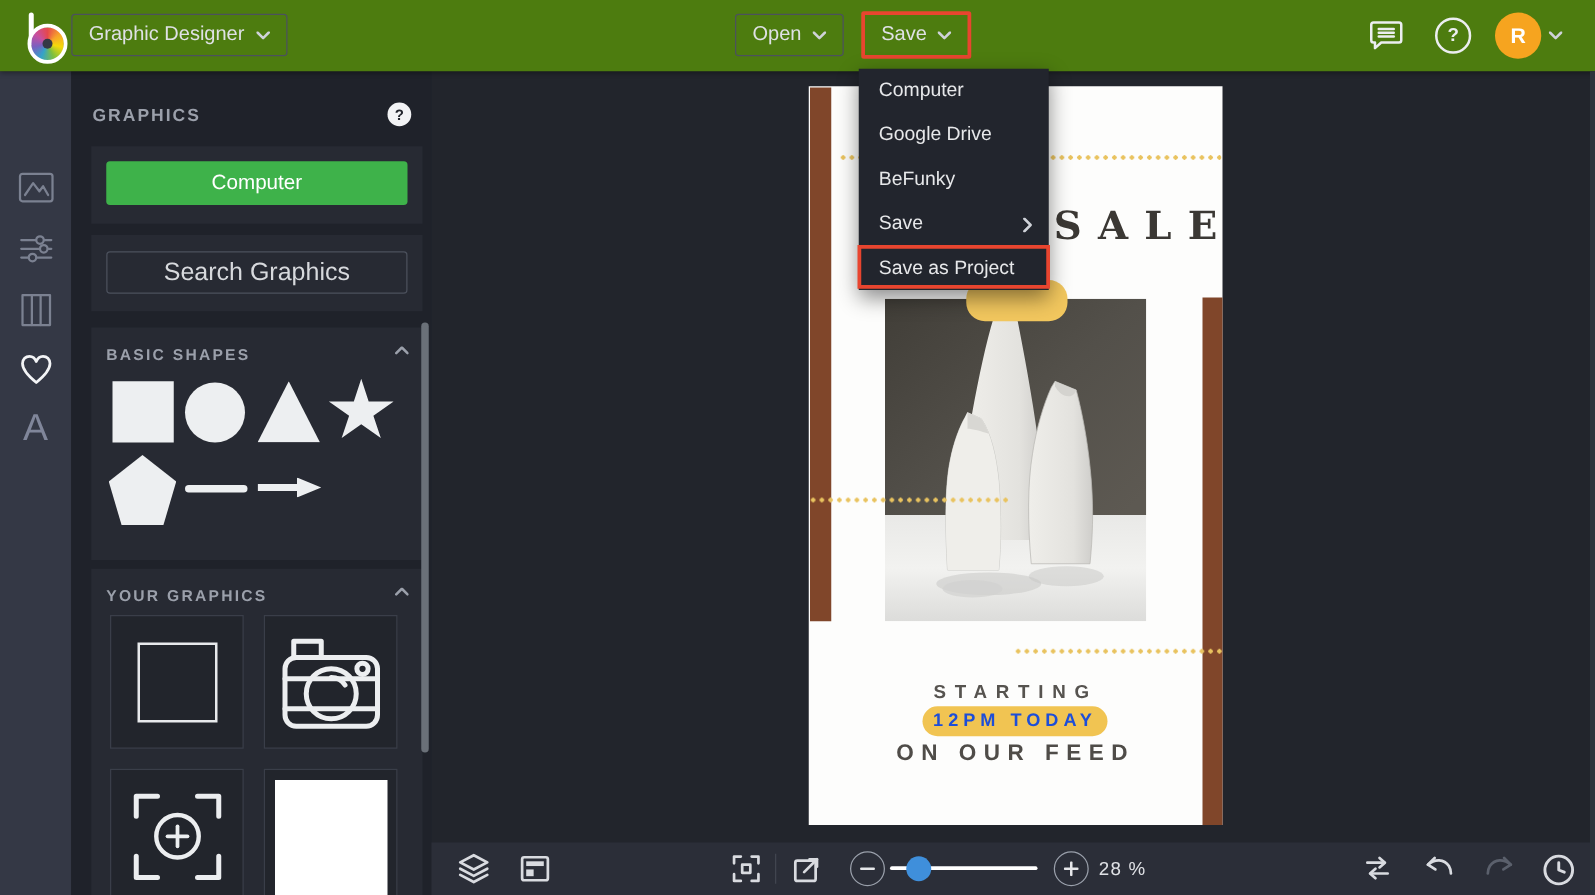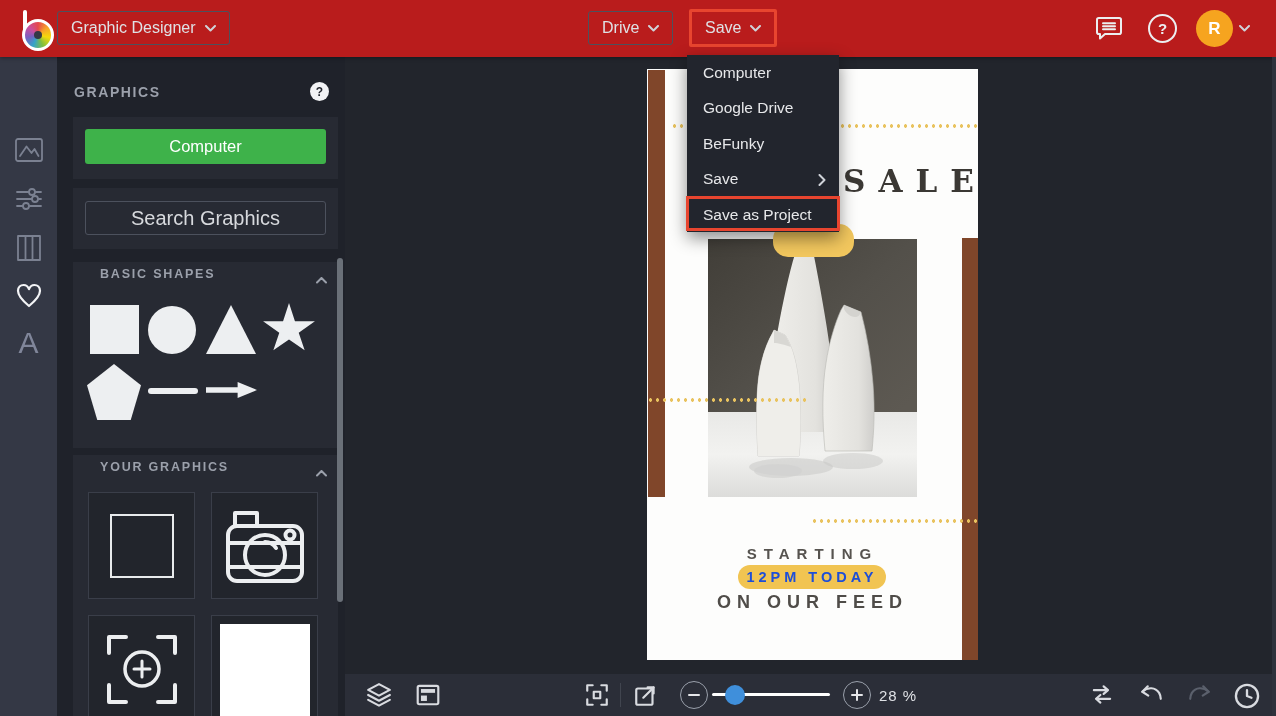--- a/index.html
+++ b/index.html
@@ -2,21 +2,21 @@
 <html><head>
 <meta charset="utf-8">
 <style>
   * { margin:0; padding:0; box-sizing:border-box; }
   html,body { width:1276px; height:716px; overflow:hidden; background:#22252c;
     font-family:"Liberation Sans", sans-serif; }
   .abs { position:absolute; }
   .app { position:relative; width:1276px; height:716px; overflow:hidden; background:#22252c; }
 
   
-  .topbar { position:absolute; left:0; top:0; width:1276px; height:57px; background:#b91c1c;
+  .topbar { position:absolute; left:0; top:0; width:1276px; height:57px; background:#4d7c0f;
     box-shadow:0 1px 4px rgba(0,0,0,.35); z-index:40; }
   .logo { left:10px; top:6px; width:44px; height:44px; cursor:pointer; }
   .logo-wheel { position:absolute; left:12px; top:13px; width:32px; height:32px; border-radius:50%;
     border:3px solid #fff;
     background:conic-gradient(#e5484d,#f7a32a,#f5d90a,#7fbf3f,#34a3c9,#7a5fc0,#c84fa0,#e5484d); }
   .logo-dot { position:absolute; left:24px; top:25px; width:8px; height:8px; border-radius:50%; background:#343845; }
   .logo-stem { position:absolute; left:13px; top:4px; width:4px; height:26px; background:#fff; border-radius:2px; }
   .tb-btn { display:flex; align-items:center; gap:9px; height:34px; padding:0 13px;
     background:transparent; border:1px solid #4c515d; border-radius:3px; color:#dfe1e5;
     font-size:16px; font-family:inherit; cursor:pointer; }
@@ -55,21 +55,21 @@
   
   .panel { position:absolute; left:57px; top:57px; width:288px; height:659px; background:#1f222a; z-index:10; overflow:hidden; }
   .panel-title { position:absolute; left:17px; top:27px; font-size:14px; font-weight:bold; letter-spacing:1.6px; color:#9ba0ab; }
   .panel-help { position:absolute; left:253px; top:25px; width:19px; height:19px; border-radius:50%; background:#f2f3f5;
     color:#23262e; font-size:12px; font-weight:bold; display:flex; align-items:center; justify-content:center; cursor:pointer; }
   .section { position:absolute; left:16px; width:265px; background:#272a33; }
   .sec1 { top:60px; height:62px; }
   .sec2 { top:131px; height:61px; }
   .sec3 { top:205px; height:186px; }
   .sec4 { top:398px; height:261px; }
-  .sec-title { position:absolute; left:12px; top:5px; font-size:12.5px; font-weight:bold; letter-spacing:1.8px; color:#9ba0ab;margin-left:15px; }
+  .sec-title { position:absolute; left:12px; top:15px; font-size:12.5px; font-weight:bold; letter-spacing:1.8px; color:#9ba0ab; }
   .sec-collapse { position:absolute; right:11px; top:15px; width:11px; height:7px; cursor:pointer; }
   .sec-collapse polyline { fill:none; stroke:#9ba0ab; stroke-width:2; stroke-linecap:round; stroke-linejoin:round; }
   .green-btn { position:absolute; left:12px; top:12px; width:241px; height:35px; background:#3eb24a; border:none;
     border-radius:3px; color:#fff; font-size:16.5px; font-family:inherit; cursor:pointer; }
   .search-btn { position:absolute; left:12px; top:13px; width:241px; height:34px; background:transparent;
     border:1px solid #4c515d; border-radius:3px; color:#d7d9dd; font-size:20px; font-family:inherit; cursor:pointer; }
   .shape { position:absolute; background:#edeff1; cursor:pointer; }
   .sh-square { left:17px; top:43px; width:49px; height:49px; }
   .sh-circle { left:75px; top:44px; width:48px; height:48px; border-radius:50%; }
   .sh-triangle { left:133px; top:43px; width:50px; height:49px; clip-path:polygon(50% 0%,100% 100%,0% 100%); }
@@ -138,21 +138,21 @@
       <span class="logo-wheel"></span>
       <span class="logo-dot"></span>
     </div>
     <button class="abs tb-btn gd-btn">
       <span>Graphic Designer</span>
       <svg class="chev" viewBox="0 0 11 7">
           <polyline points="1,1 5.5,5.5 10,1"></polyline>
         </svg>
     </button>
     <button class="abs tb-btn open-btn">
-      <span>Drive</span>
+      <span>Open</span>
       <svg class="chev" viewBox="0 0 11 7">
           <polyline points="1,1 5.5,5.5 10,1"></polyline>
         </svg>
     </button>
     <button class="abs tb-btn save-btn">
       <span>Save</span>
       <svg class="chev" viewBox="0 0 11 7">
           <polyline points="1,1 5.5,5.5 10,1"></polyline>
         </svg>
     </button>

